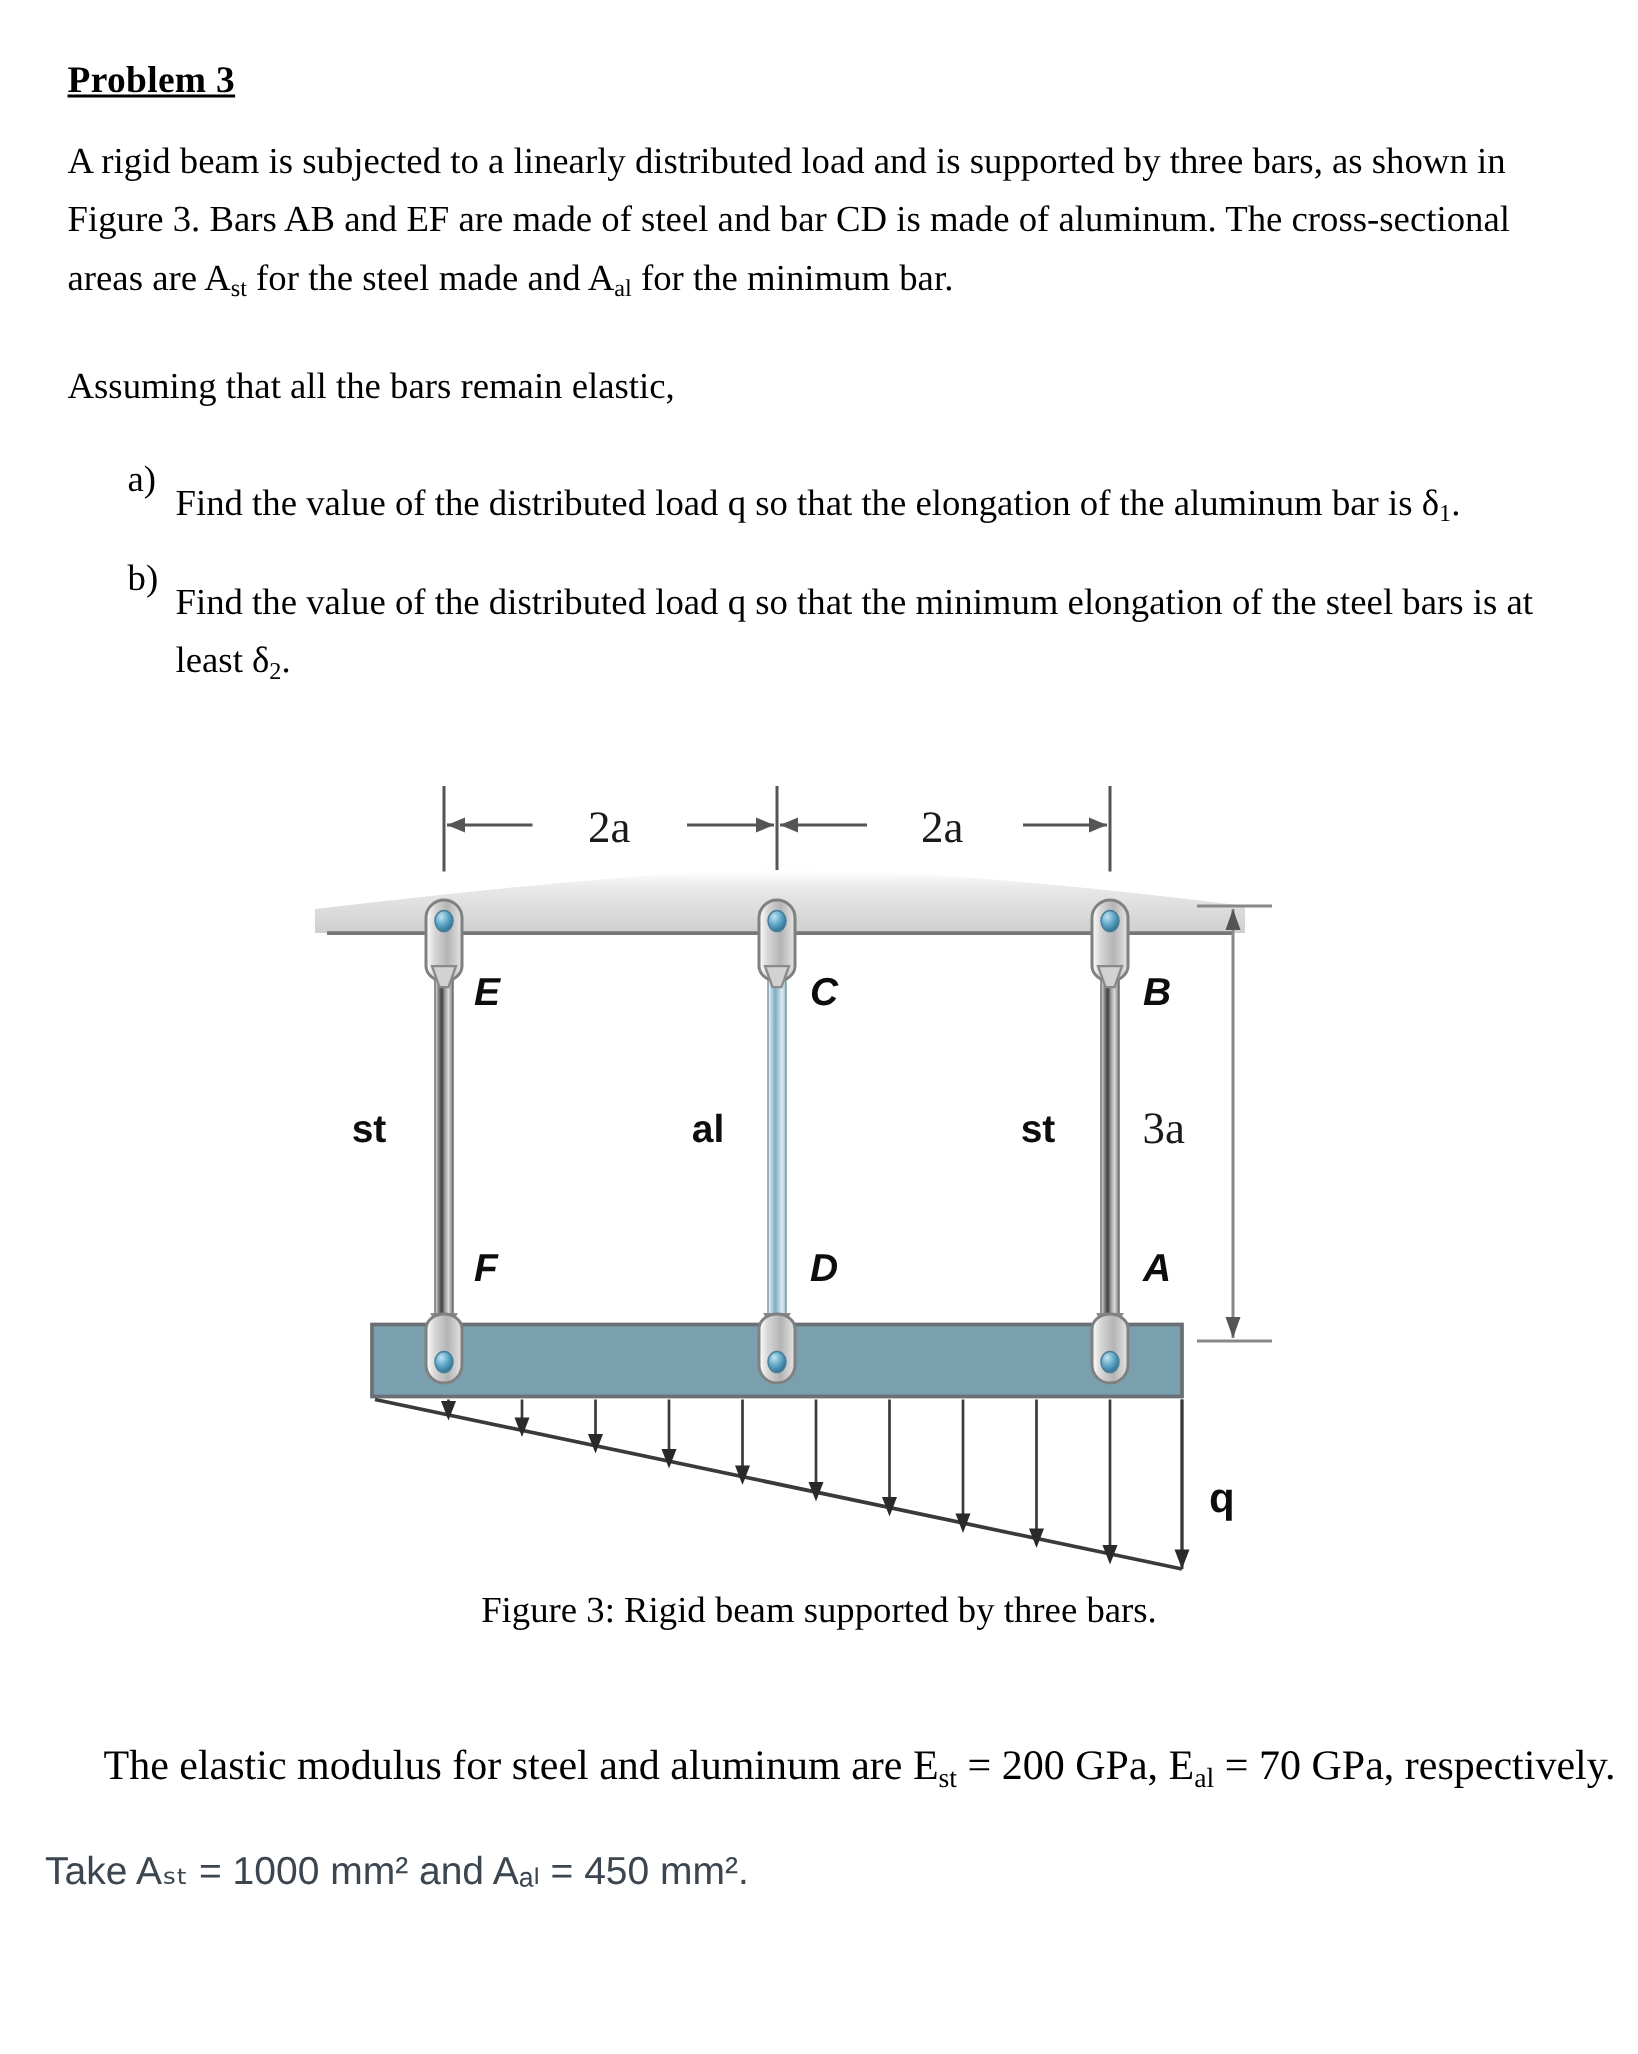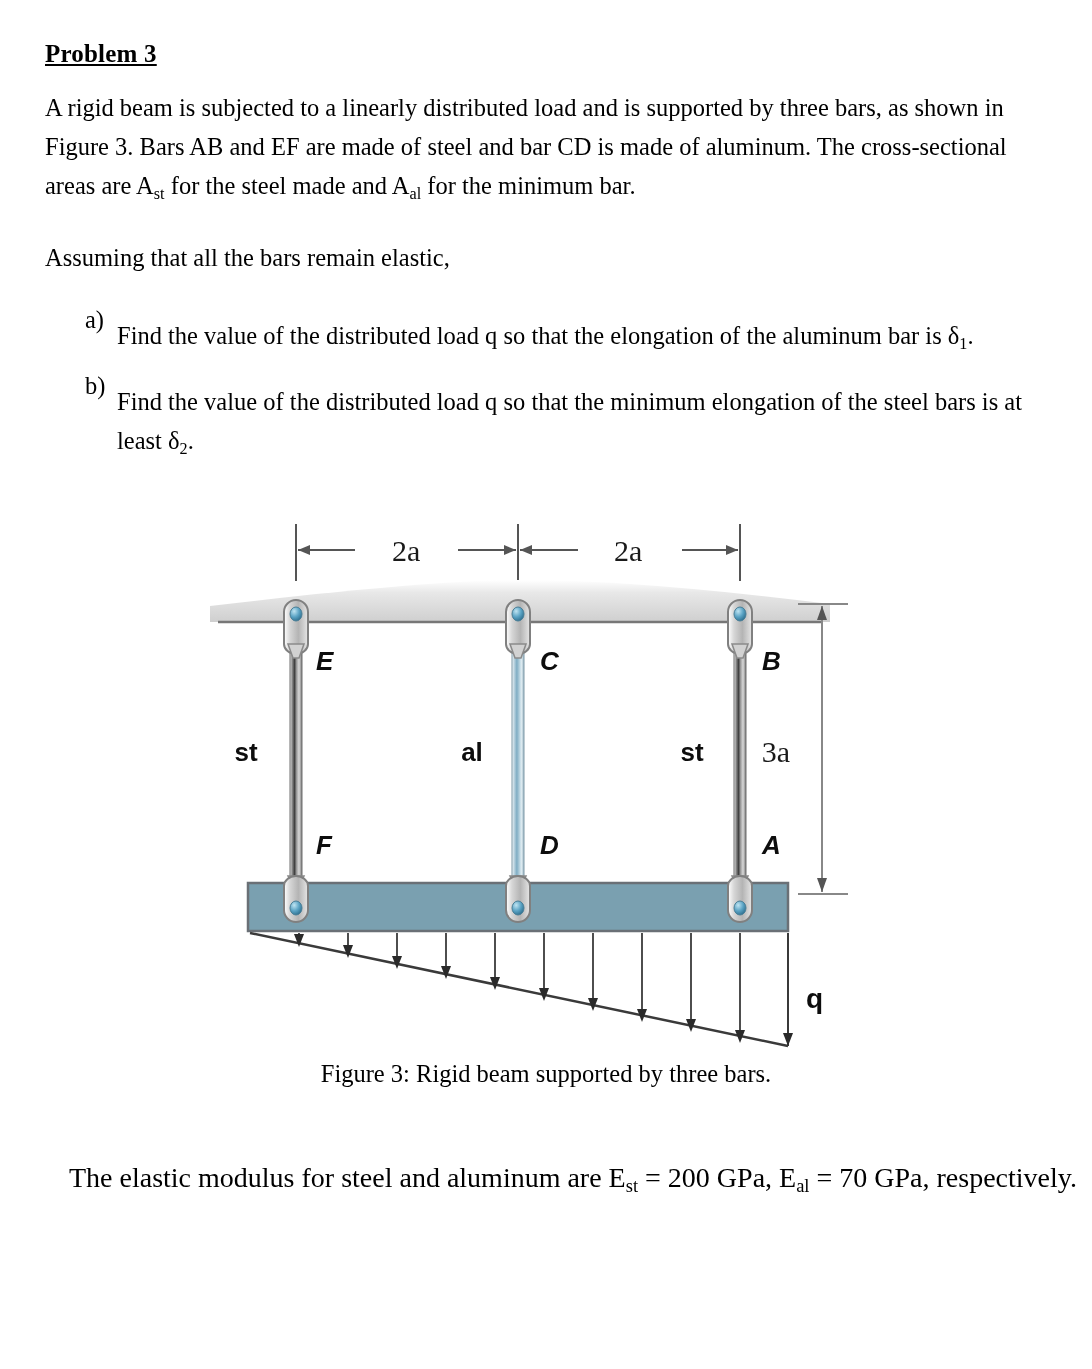--- a/index.html
+++ b/index.html
@@ -348,15 +348,16 @@
     </svg>
   </div>
 
   <div id="caption">Figure 3: Rigid beam supported by three bars.</div>
 
   <div class="para" id="modulus-para">
     <span>The elastic modulus for steel and aluminum are E</span><span class="sub">st</span><span> = 200 GPa, E</span><span class="sub">al</span><span> = 70 GPa, respectively.</span>
   </div>
 
   <div class="take-block">
+    <div class="take-line">Take Aₛₜ = 1000 mm² and Aₐₗ = 450 mm².</div>
   </div>
 
 </div>
 
 </body></html>

